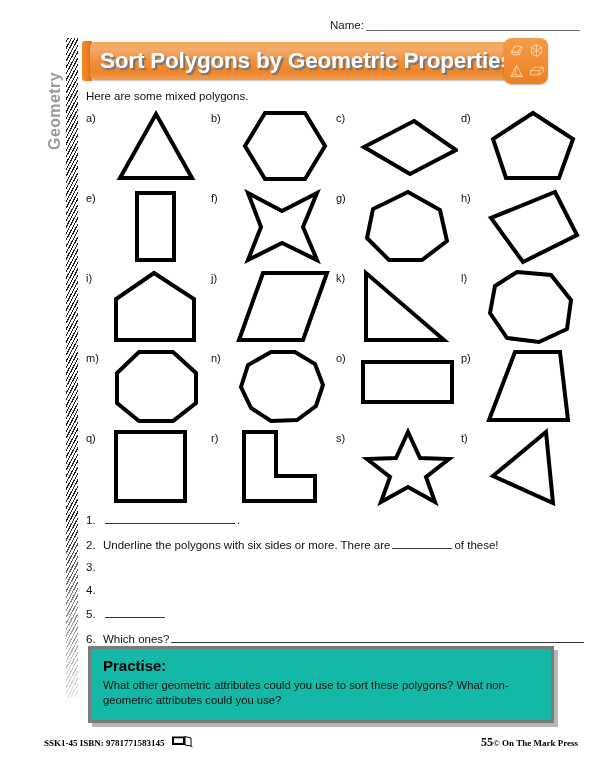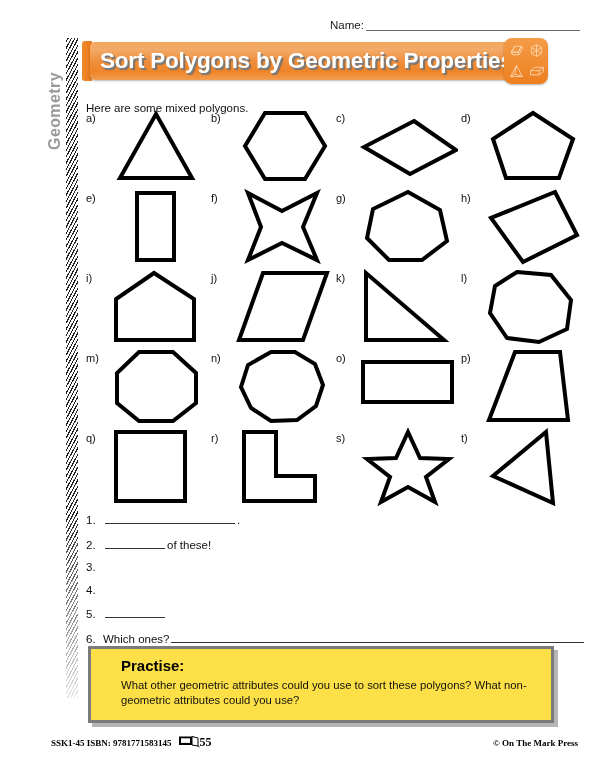--- a/index.html
+++ b/index.html
@@ -134,21 +134,20 @@
   }
   .banner-badge svg { display: block; }
 
   
   .intro {
     position: absolute;
     left: 86px;
     top: 90px;
     font-size: 11.5px;
     color: #111;
-    margin-top: 12px;
   }
 
   
   .shapes {
     position: absolute;
     left: 86px;
     top: 108px;
     width: 500px;
   }
   .shape-row {
@@ -216,22 +215,22 @@
   .blank-flex { flex: 1; min-width: 30px; }
 
   
   .practise {
     position: absolute;
     left: 88px;
     top: 646px;
     width: 466px;
     box-sizing: border-box;
     border: 3px solid #7b7b7b;
-    background: #fde047;
-    padding: 8px 12px 11px 30px;
+    background: #14b8a6;
+    padding: 8px 12px 11px 12px;
     box-shadow: 4px 4px 0 rgba(120,120,120,.55);
   }
   .practise-title {
     font-size: 15px;
     font-weight: bold;
     color: #000;
     margin-bottom: 4px;
   }
   .practise-text {
     font-size: 11.3px;
@@ -244,24 +243,23 @@
     position: absolute;
     left: 44px;
     right: 22px;
     top: 735px;
     display: flex;
     align-items: center;
     font-family: "Liberation Serif", serif;
     font-size: 9px;
     font-weight: bold;
     color: #000;
-    margin-left: 7px;
   }
   .footer-left { display: flex; align-items: center; gap: 6px; white-space: nowrap; }
-  .footer-center { flex: 1; text-align: left; font-size: 12px; font-weight: bold; }
+  .footer-center { flex: 1; text-align: right; font-size: 12px; font-weight: bold; }
   .footer-right { white-space: nowrap; }
   .footer-logo { display: block; }
 </style>
 </head>
 <body>
 
 <div class="name-row">
   <span class="name-label">Name:</span>
   <span class="name-rule"></span>
 </div>
@@ -502,20 +500,21 @@
 <div class="questions">
 
   <div class="q">
     <span class="q-num">1.</span>
     <span class="blank blank-lg"></span>
     <span>.</span>
   </div>
 
   <div class="q">
     <span class="q-num">2.</span>
+    <span>Underline the polygons with six sides or more. There are</span>
     <span class="blank blank-md"></span>
     <span>of these!</span>
   </div>
 
   <div class="q">
     <span class="q-num">3.</span>
   </div>
 
   <div class="q">
     <span class="q-num">4.</span>

